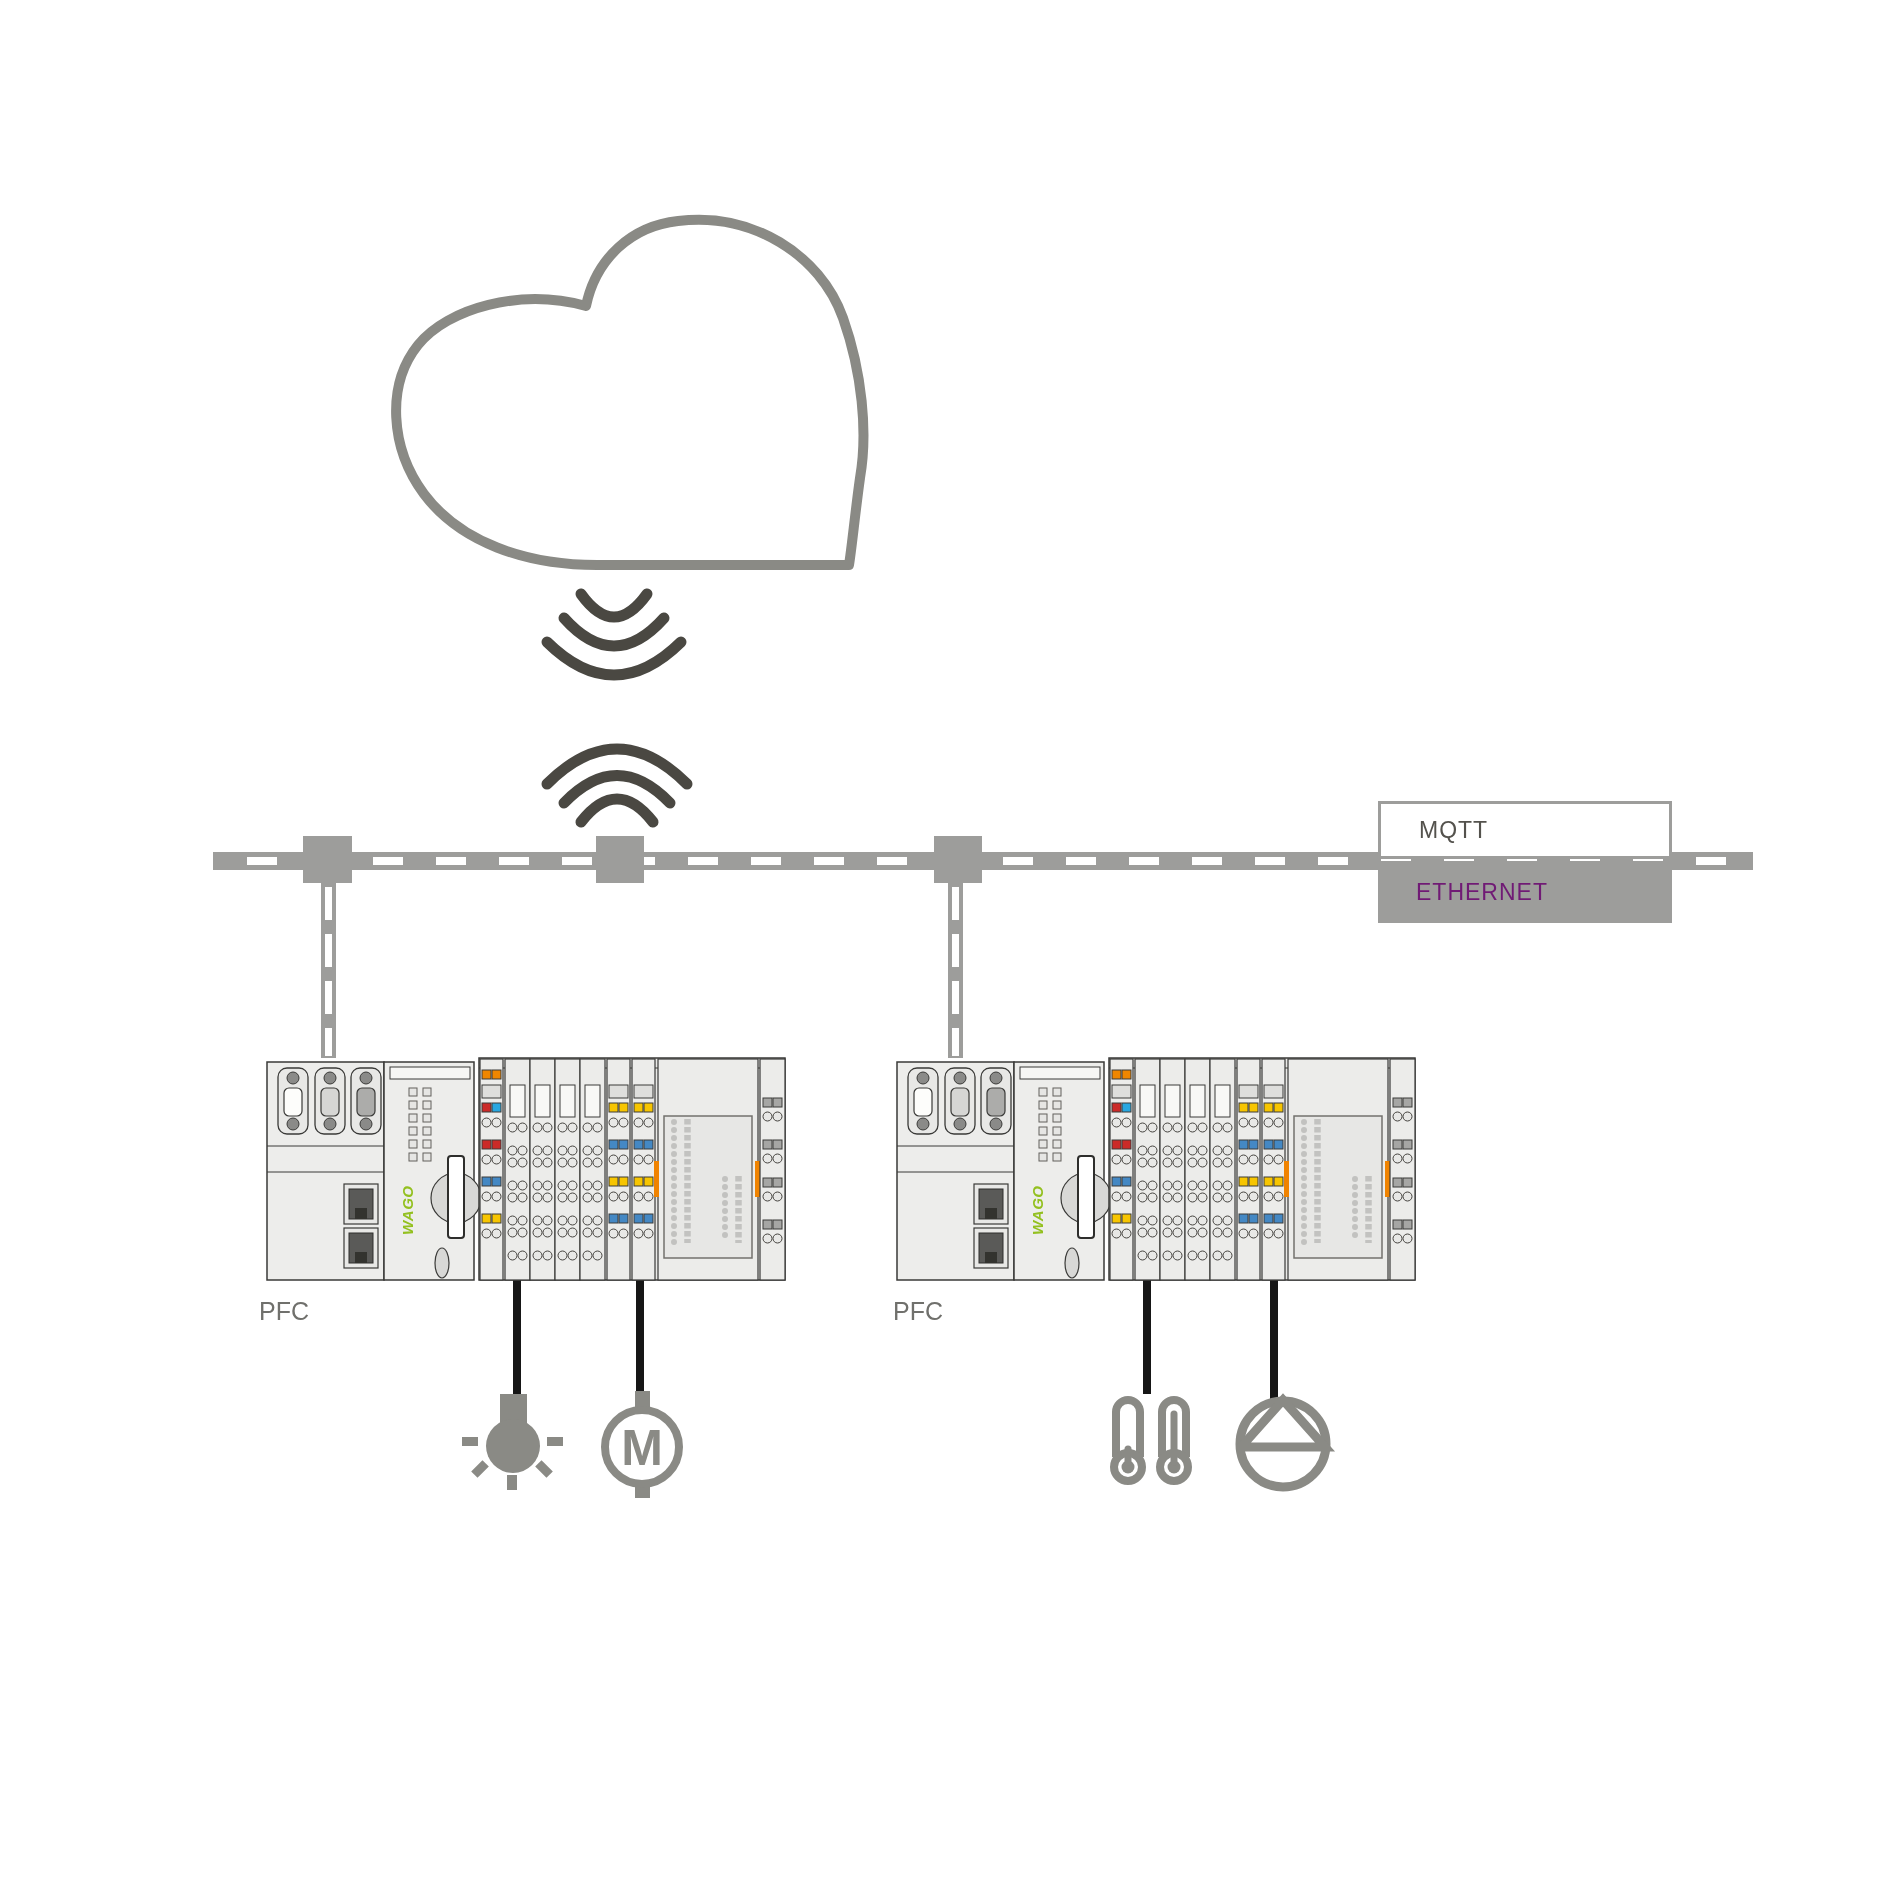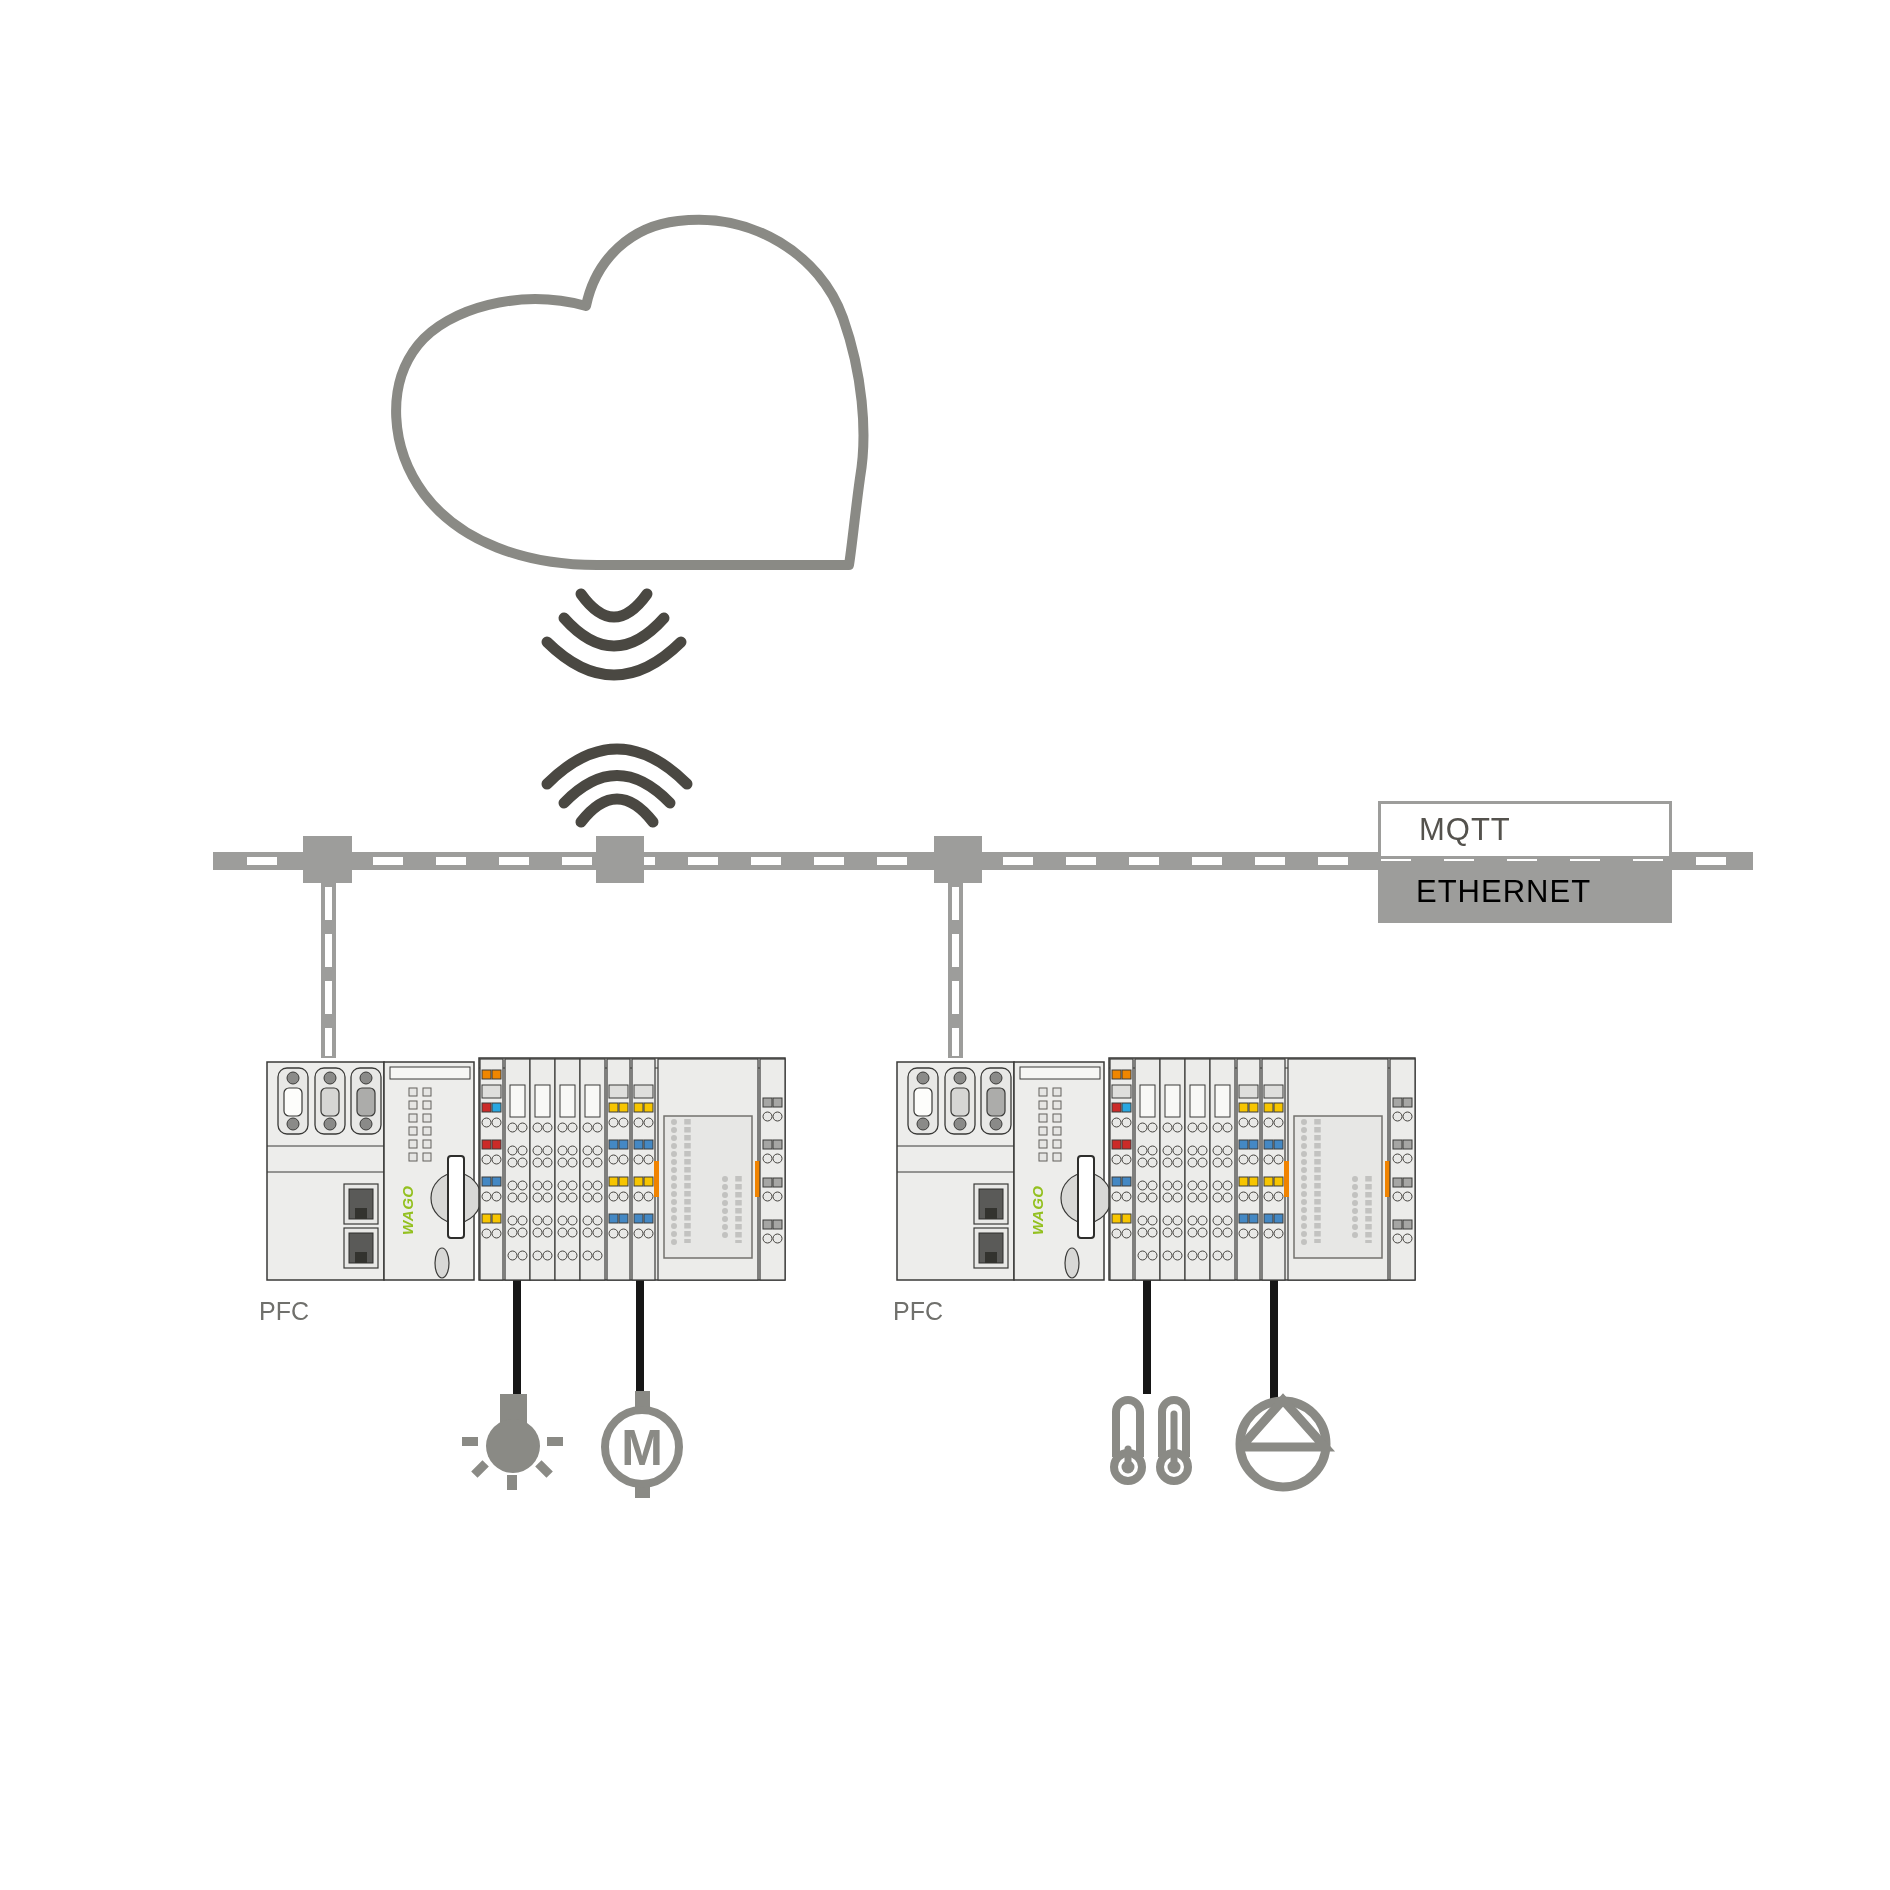--- a/index.html
+++ b/index.html
@@ -45,23 +45,23 @@
   .dotline-c{stroke:#C2C2C0;stroke-width:6;stroke-dasharray:.1 7.9;stroke-linecap:round;fill:none;}
   .dotline-s{stroke:#C2C2C0;stroke-width:6.5;stroke-dasharray:5.5 2.5;fill:none;}
 
   .icon-stroke{fill:none;stroke:#8A8A85;stroke-width:8;}
   .icon-fill{fill:#8A8A85;}
   .pumpline{fill:none;stroke:#8A8A85;stroke-width:9;stroke-linejoin:miter;}
   .mtext{fill:#8A8A85;font:700 50px "Liberation Sans",sans-serif;text-anchor:middle;}
 
   
   .proto-box{position:absolute;left:1378px;width:294px;box-sizing:border-box;display:flex;
-             align-items:center;padding-left:38px;font-size:31px;letter-spacing:1px;}
+             align-items:center;padding-left:38px;font-size:23px;letter-spacing:1px;}
   .mqtt-box{top:801px;height:58px;background:#fff;border:3px solid #9D9D9B;color:#54524D;}
-  .eth-box{top:861px;height:62px;background:#9D9D9B;color:#000000;}
+  .eth-box{top:861px;height:62px;background:#9D9D9B;color:#701a75;}
   .pfc{position:absolute;font-size:25px;color:#70706C;}
   .pfc-left{left:259px;top:1297px;}
   .pfc-right{left:893px;top:1297px;}
 </style>
 </head>
 <body>
 
 <div class="stage">
 
 <svg width="1890" height="1890" viewBox="0 0 1890 1890" xmlns="http://www.w3.org/2000/svg">

